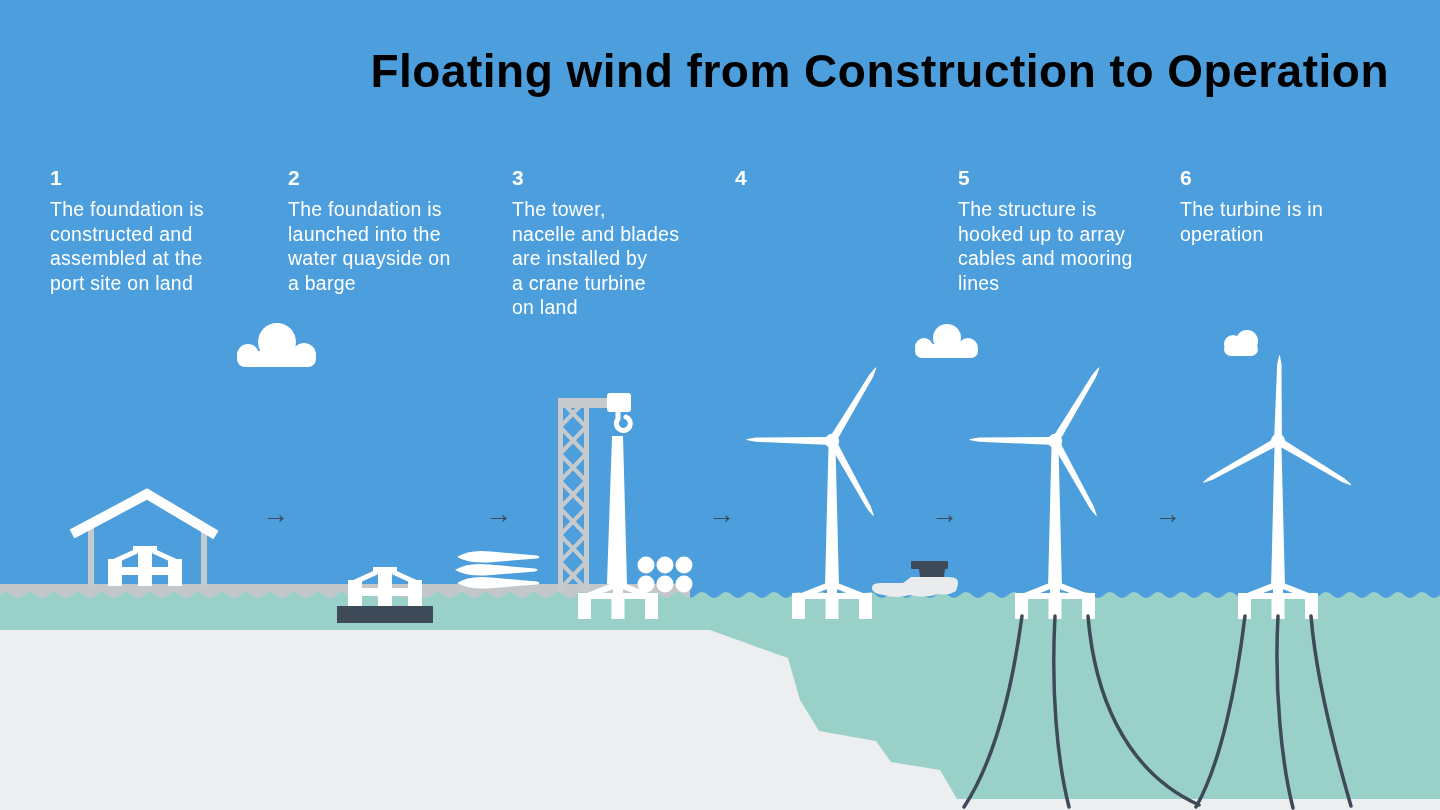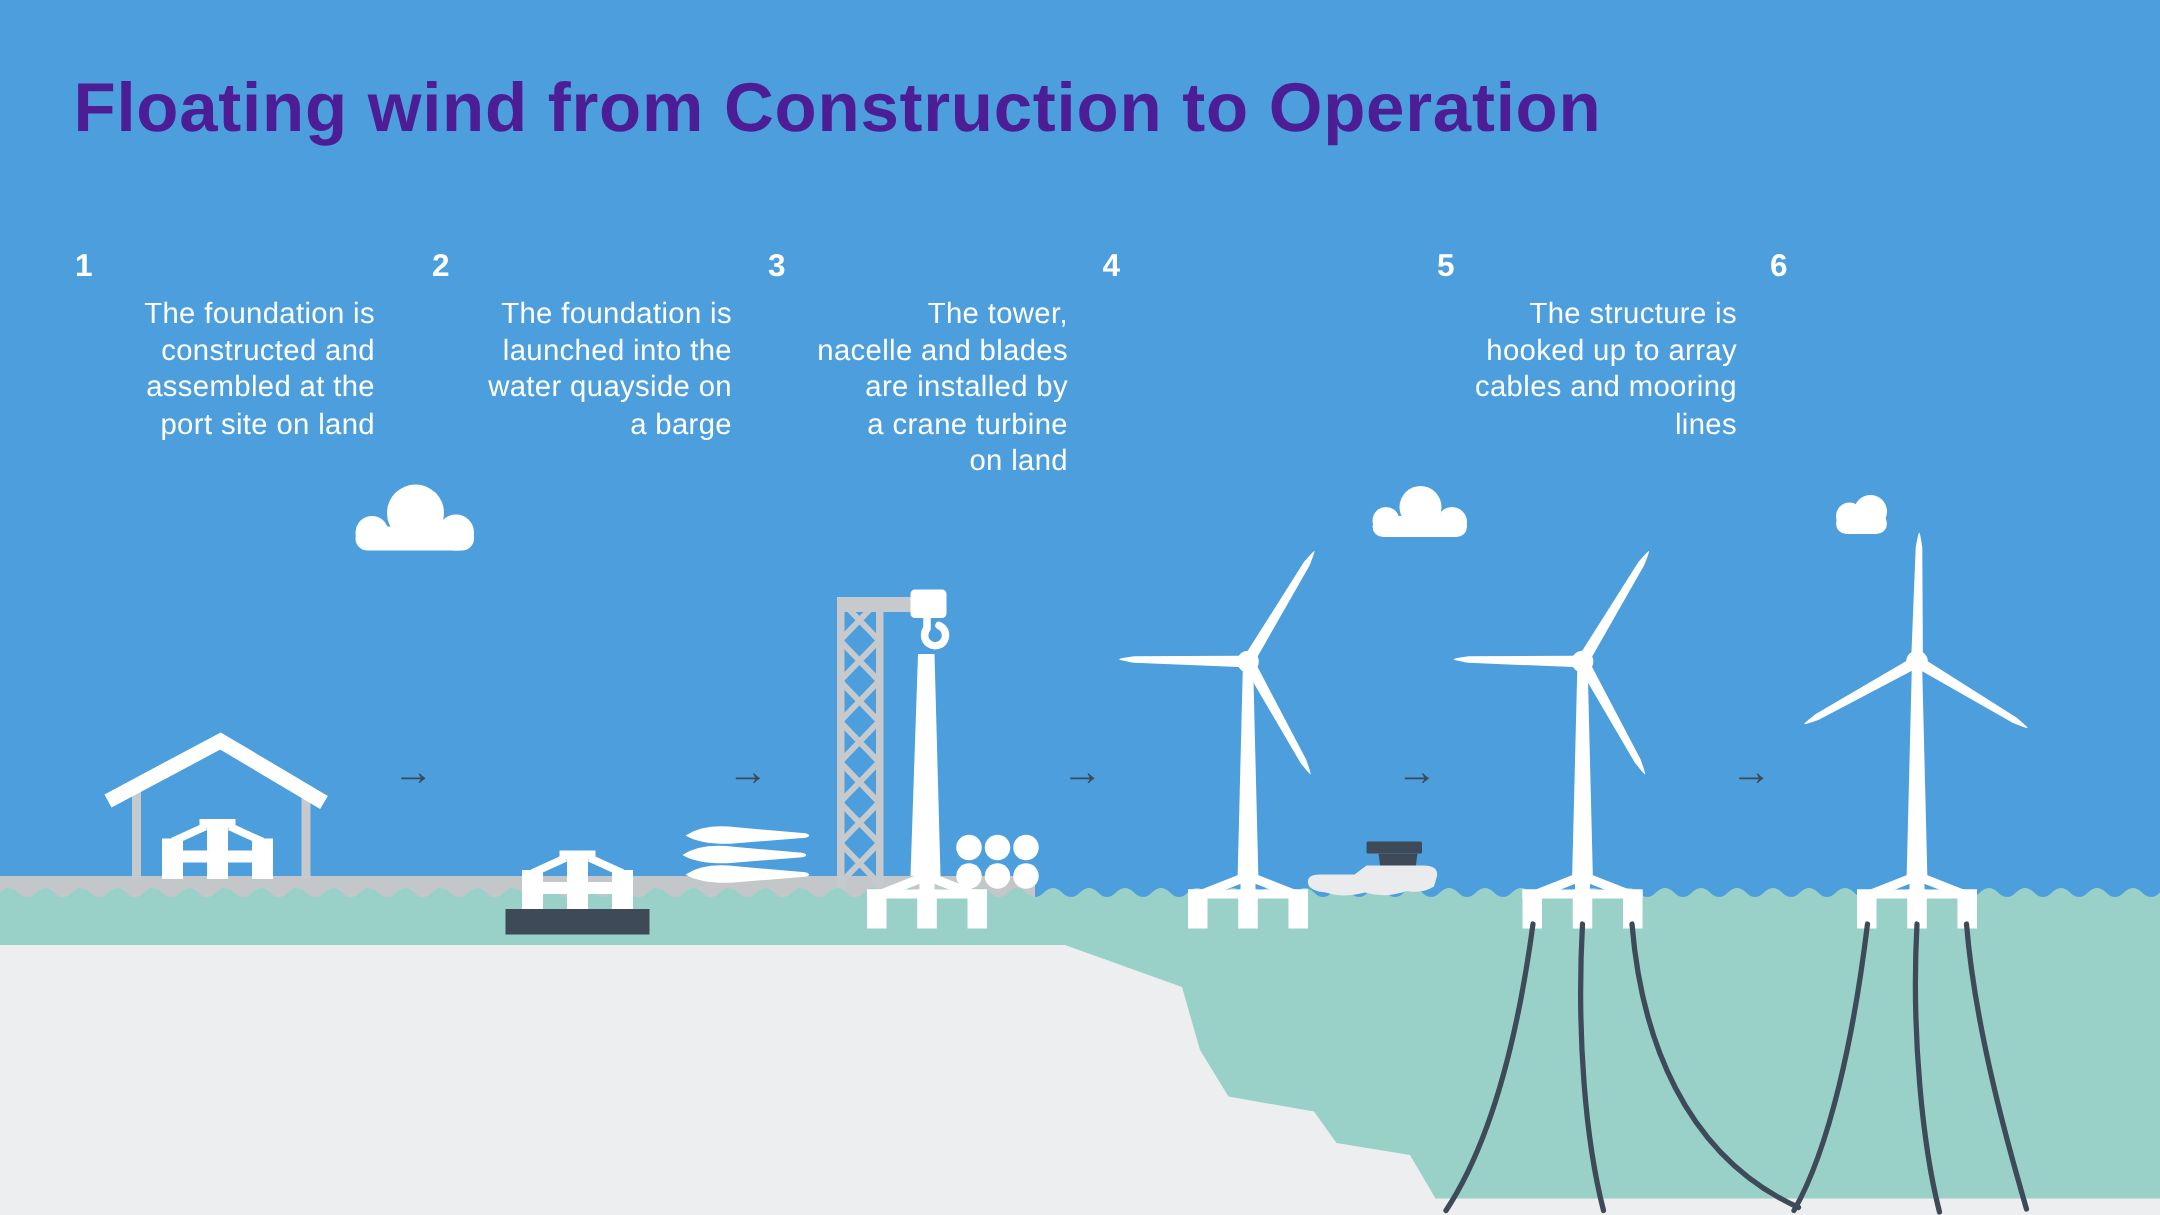--- a/index.html
+++ b/index.html
@@ -17,25 +17,25 @@
   .c-dark{fill:var(--c-dark,#3E4A58)}
   .c-gray{fill:var(--c-crane_gray,#C6CACD)}
   .c-hull{fill:var(--c-hull,#E9EBED)}
   .c-white{fill:#FFFFFF}
   .s-white{stroke:#FFFFFF;fill:none}
   .s-gray{stroke:var(--c-crane_gray,#C6CACD);fill:none}
   .s-dark{stroke:var(--c-dark,#3E4A58);fill:none}
 
   .title{
     position:absolute;left:49px;top:46px;width:1340px;
-    color:#4c1d95;font-size:46px;font-weight:700;letter-spacing:.5px;line-height:1.1;
+    color:#000000;font-size:46px;font-weight:700;letter-spacing:.5px;line-height:1.1;text-align:right;
   }
   .step{position:absolute;top:166px;width:200px;color:#fff;}
   .step .num{font-size:21px;font-weight:700;margin-bottom:7px;letter-spacing:.3px;}
-  .step .txt{font-size:19.5px;line-height:24.5px;letter-spacing:.25px;white-space:pre-line;text-align:right;}
+  .step .txt{font-size:19.5px;line-height:24.5px;letter-spacing:.25px;white-space:pre-line;}
   .arw{
     position:absolute;top:501px;color:var(--c-dark,#3E4A58);
     font-size:27px;font-weight:600;line-height:1;
   }
 </style>
 </head>
 <body>
 
 <div class="stage">
 
@@ -219,20 +219,22 @@
   </div>
   <div class="step" style="left:958px">
     <div class="num">5</div>
     <div class="txt">The structure is
 hooked up to array
 cables and mooring
 lines</div>
   </div>
   <div class="step" style="left:1180px">
     <div class="num">6</div>
+    <div class="txt">The turbine is in
+operation</div>
   </div>
 
   <span class="arw" style="left:262px">→</span>
   <span class="arw" style="left:485px">→</span>
   <span class="arw" style="left:708px">→</span>
   <span class="arw" style="left:931px">→</span>
   <span class="arw" style="left:1154px">→</span>
 
 </div>
 

